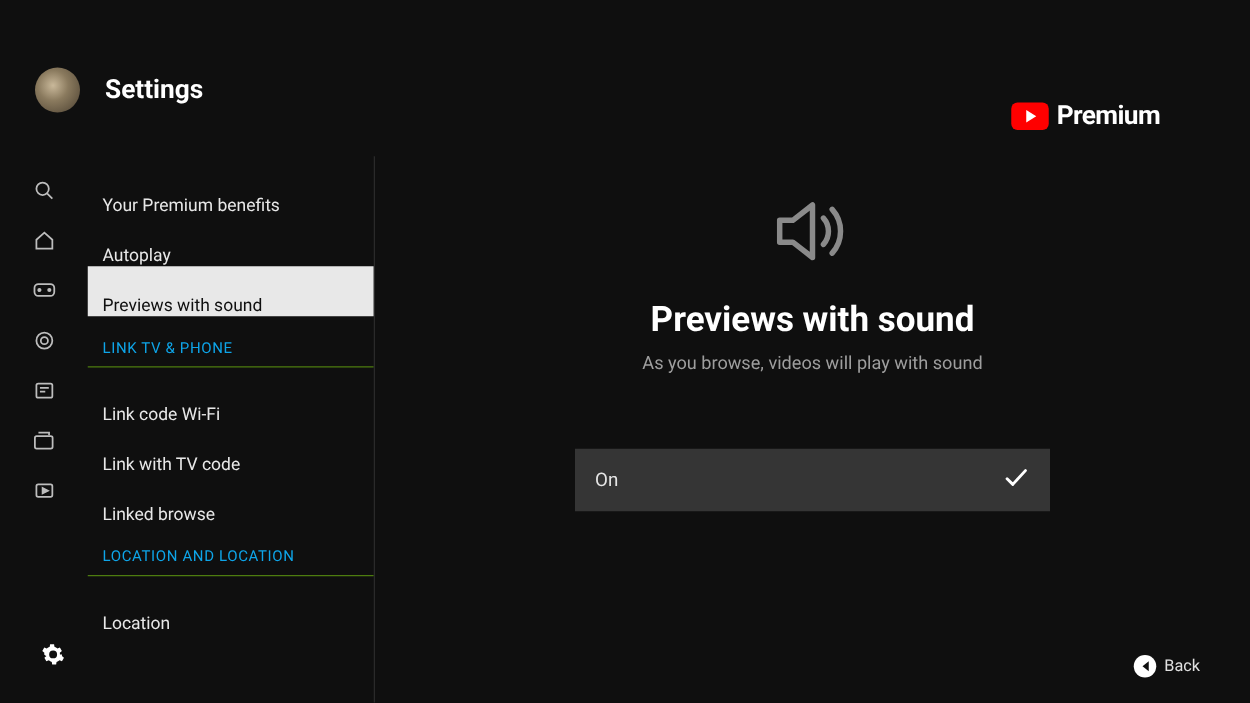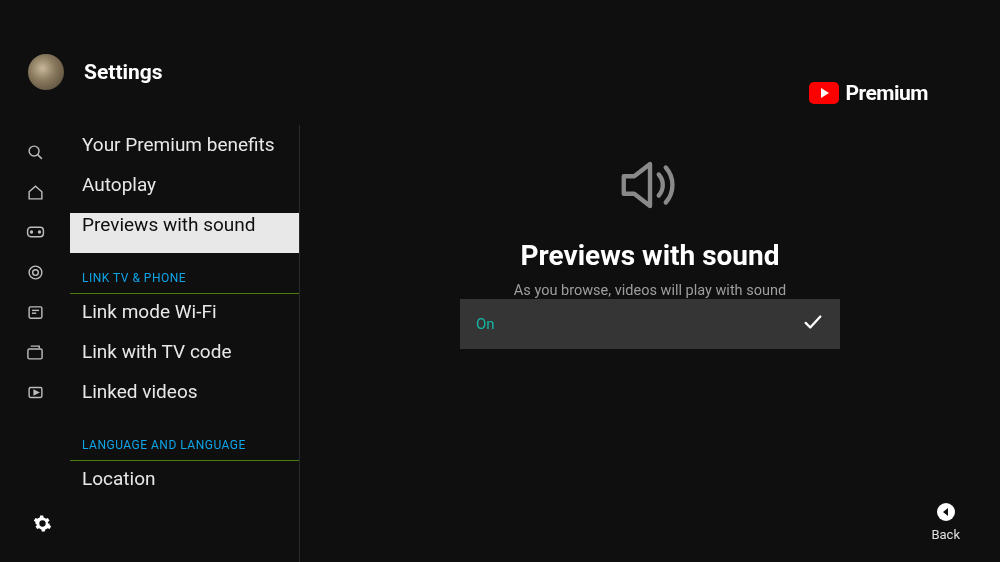--- a/index.html
+++ b/index.html
@@ -87,23 +87,23 @@
     }
     .sidebar {
       width: 230px;
       border-right: 1px solid #2a2a2a;
       padding-top: 8px;
       overflow: hidden;
     }
     .sidebar-item {
       height: 40px;
       display: flex;
-      align-items: flex-start;
+      align-items: flex-end;
       padding: 0 12px;
-      font-size: 19px;
+      font-size: 14px;
       color: #e8e8e8;
       cursor: pointer;
     }
     .sidebar-item.active {
       background: #e8e8e8;
       color: #0f0f0f;
     }
     .section-header {
       font-size: 12px;
       font-weight: 400;
@@ -125,50 +125,51 @@
       margin-bottom: 20px;
     }
     .main h1 {
       font-size: 28px;
       font-weight: 700;
       margin-bottom: 10px;
     }
     .main .subtitle {
       font-size: 14.5px;
       color: #9e9e9e;
+      margin-bottom: 60px;
     }
     .options {
       width: 380px;
       display: flex;
       flex-direction: column;
       gap: 10px;
     }
     .option {
       height: 50px;
       background: #2b2b2b;
       display: flex;
       align-items: center;
       justify-content: space-between;
       padding: 0 16px;
       font-size: 15px;
-      color: #14b8a6;
+      color: #e5e5e5;
       cursor: pointer;
     }
     .option.selected {
       background: #353535;
     }
     .check {
       color: #fff;
     }
     .back-btn {
       position: absolute;
       right: 40px;
       bottom: 20px;
       display: flex;
-      flex-direction: column;
+      flex-direction: row;
       align-items: center;
       gap: 6px;
       cursor: pointer;
     }
     .back-circle {
       width: 18px;
       height: 18px;
       border-radius: 50%;
       background: #fff;
       display: flex;
@@ -261,30 +262,30 @@
     </div>
     <div class="sidebar-item">
       <span>Autoplay</span>
     </div>
     <div class="sidebar-item active">
       <span>Previews with sound</span>
     </div>
 
     <div class="section-header">LINK TV &amp; PHONE</div>
     <div class="sidebar-item">
-      <span>Link mode Wi-Fi</span>
+      <span>Link code Wi-Fi</span>
     </div>
     <div class="sidebar-item">
       <span>Link with TV code</span>
     </div>
     <div class="sidebar-item">
-      <span>Linked videos</span>
-    </div>
-
-    <div class="section-header">LANGUAGE AND LANGUAGE</div>
+      <span>Linked browse</span>
+    </div>
+
+    <div class="section-header">LOCATION AND LOCATION</div>
     <div class="sidebar-item">
       <span>Location</span>
     </div>
   </div>
 
   <div class="main">
     <span class="speaker-icon">
       <svg width="70" height="60" viewBox="0 0 80 64" fill="none" stroke="currentColor" stroke-width="5" stroke-linecap="round" stroke-linejoin="round">
         <path d="M10 22 H22 L40 8 V56 L22 42 H10 Z"></path>
         <path d="M50 20 a18 18 0 0 1 0 24"></path>

